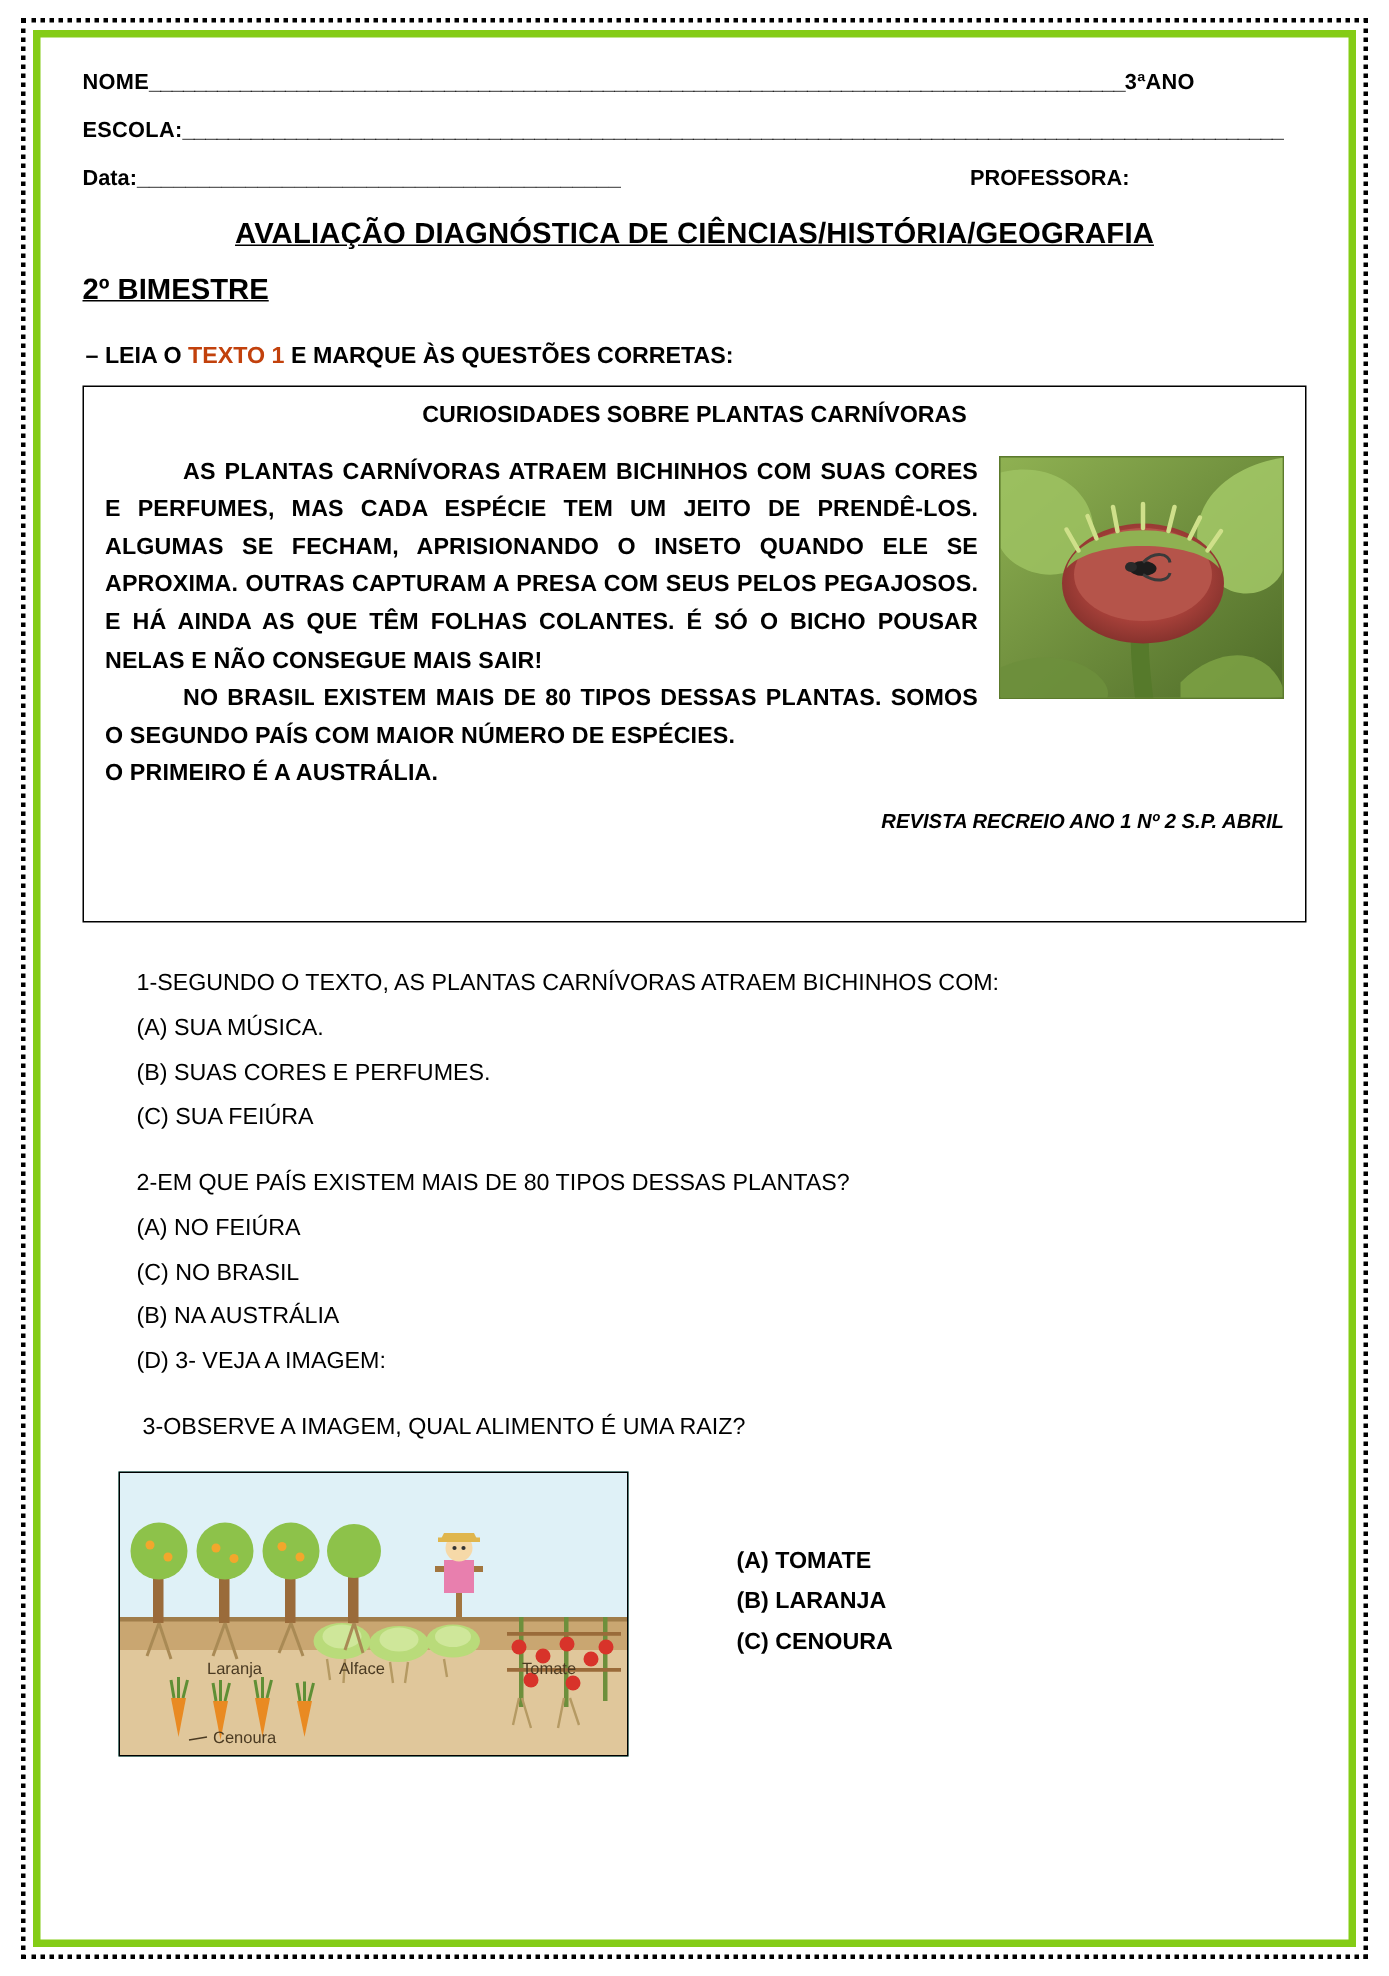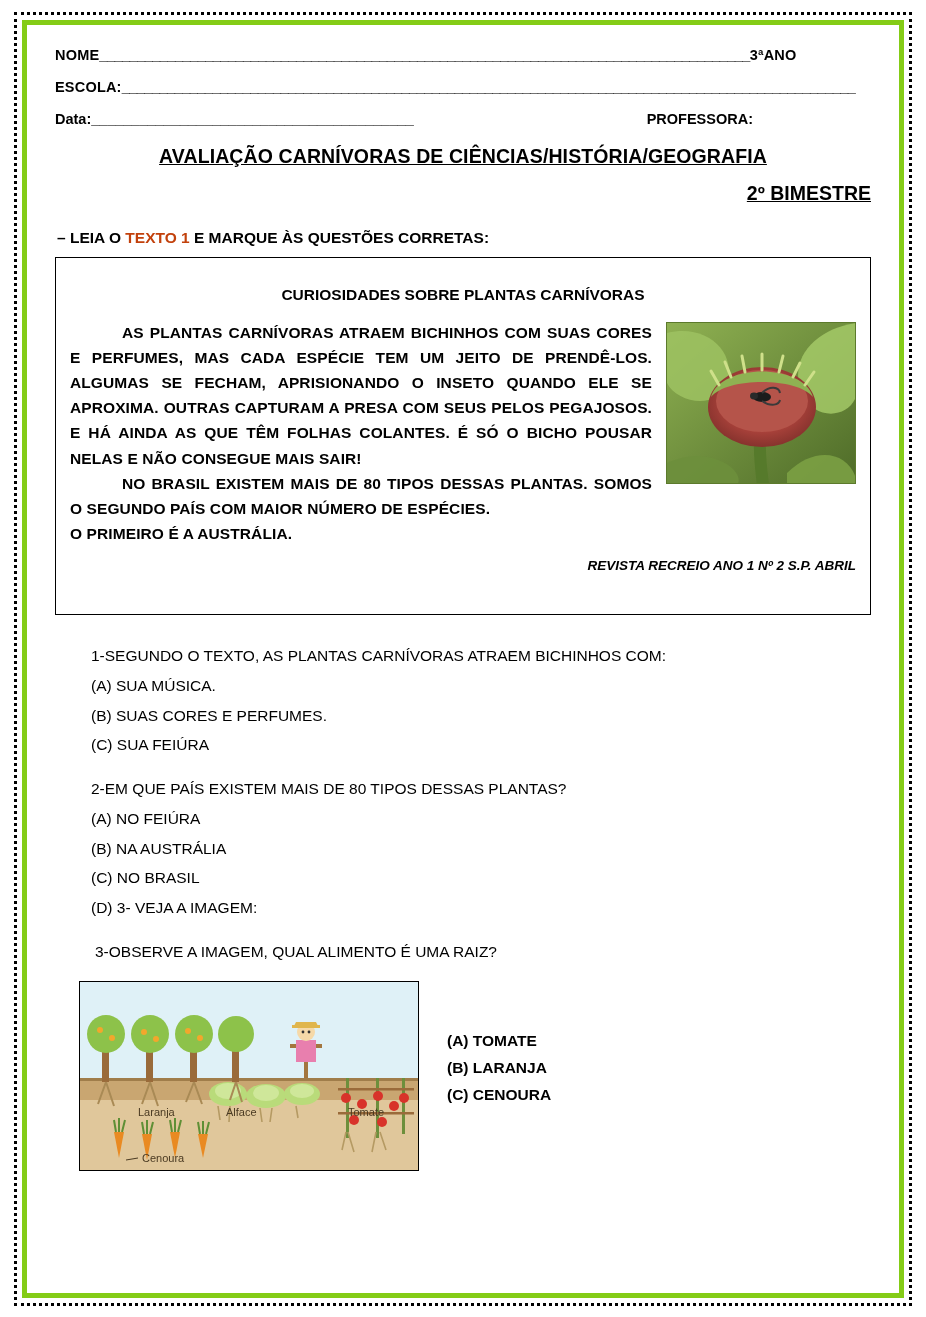--- a/index.html
+++ b/index.html
@@ -59,37 +59,37 @@
 
   h1.title {
     text-align: center;
     font-size: 19.5px;
     font-weight: bold;
     text-decoration: underline;
     margin: 18px 0 0 0;
     letter-spacing: .1px;
   }
   h2.subtitle {
-    text-align: right;
+    text-align: left;
     font-size: 19.5px;
     font-weight: bold;
     text-decoration: underline;
     margin: 14px 0 0 0;
   }
 
   .instruction {
     font-size: 15.5px;
     font-weight: bold;
     margin: 24px 0 10px 2px;
   }
   .instruction .red { color: #c2410c; }
 
   .textbox {
     border: 1px solid #000;
-    padding: 28px 14px 6px 14px;
+    padding: 10px 14px 6px 14px;
     position: relative;
     min-height: 358px;
   }
   .textbox-title {
     text-align: center;
     font-size: 15.5px;
     font-weight: bold;
     margin-bottom: 16px;
   }
   .body-text {
@@ -148,21 +148,21 @@
     background: #5eead4;
     flex: 0 0 auto;
   }
   .alts-right {
     margin-left: 28px;
     padding-top: 46px;
     font-size: 15.5px;
     font-weight: bold;
     line-height: 1.75;
   }
-  .alts-right span { display: block; }
+  .alts-right span { display: block; margin-left: 44px; }
 </style>
 </head>
 <body>
 
 <div class="page-frame"></div>
 
 <div class="page-inner">
 
   <div class="hdr-line">
     <span>NOME</span><span class="fill">______________________________________________________________________________________</span><span>3ªANO</span>
@@ -174,21 +174,21 @@
 
   <div class="hdr-row">
     <div>
       <span>Data:</span><span class="fill">________________________________________</span>
     </div>
     <div style="padding-right:118px;">
       <span>PROFESSORA:</span>
     </div>
   </div>
 
-  <h1 class="title">AVALIAÇÃO CARNÍVORAS DE CIÊNCIAS/HISTÓRIA/GEOGRAFIA</h1>
+  <h1 class="title">AVALIAÇÃO DIAGNÓSTICA DE CIÊNCIAS/HISTÓRIA/GEOGRAFIA</h1>
   <h2 class="subtitle">2º BIMESTRE</h2>
 
   <div class="instruction">
     <span>– LEIA O </span><span class="red">TEXTO 1</span><span> E MARQUE ÀS QUESTÕES  CORRETAS:</span>
   </div>
 
   <div class="textbox">
     <div class="textbox-title">CURIOSIDADES SOBRE PLANTAS CARNÍVORAS</div>
 
     <div class="flytrap">
@@ -249,22 +249,22 @@
       <span class="qline">(A) SUA MÚSICA.</span>
       <span class="qline">(B) SUAS CORES E PERFUMES.</span>
       <span class="qline">(C) SUA FEIÚRA</span>
     </div>
 
     <div class="q-gap"></div>
 
     <div class="q">
       <span class="qline">2-EM QUE PAÍS EXISTEM MAIS DE 80 TIPOS DESSAS PLANTAS?</span>
       <span class="qline">(A) NO FEIÚRA</span>
+      <span class="qline">(C) NO BRASIL</span>
       <span class="qline">(B) NA AUSTRÁLIA</span>
-      <span class="qline">(C) NO BRASIL</span>
       <span class="qline">(D) 3- VEJA A IMAGEM:</span>
     </div>
 
     <div class="q-gap"></div>
 
     <div class="q">
       <span class="qline" style="padding-left:4px;">3-OBSERVE A IMAGEM, QUAL ALIMENTO  É UMA RAIZ?</span>
     </div>
 
     <div class="img-row">

